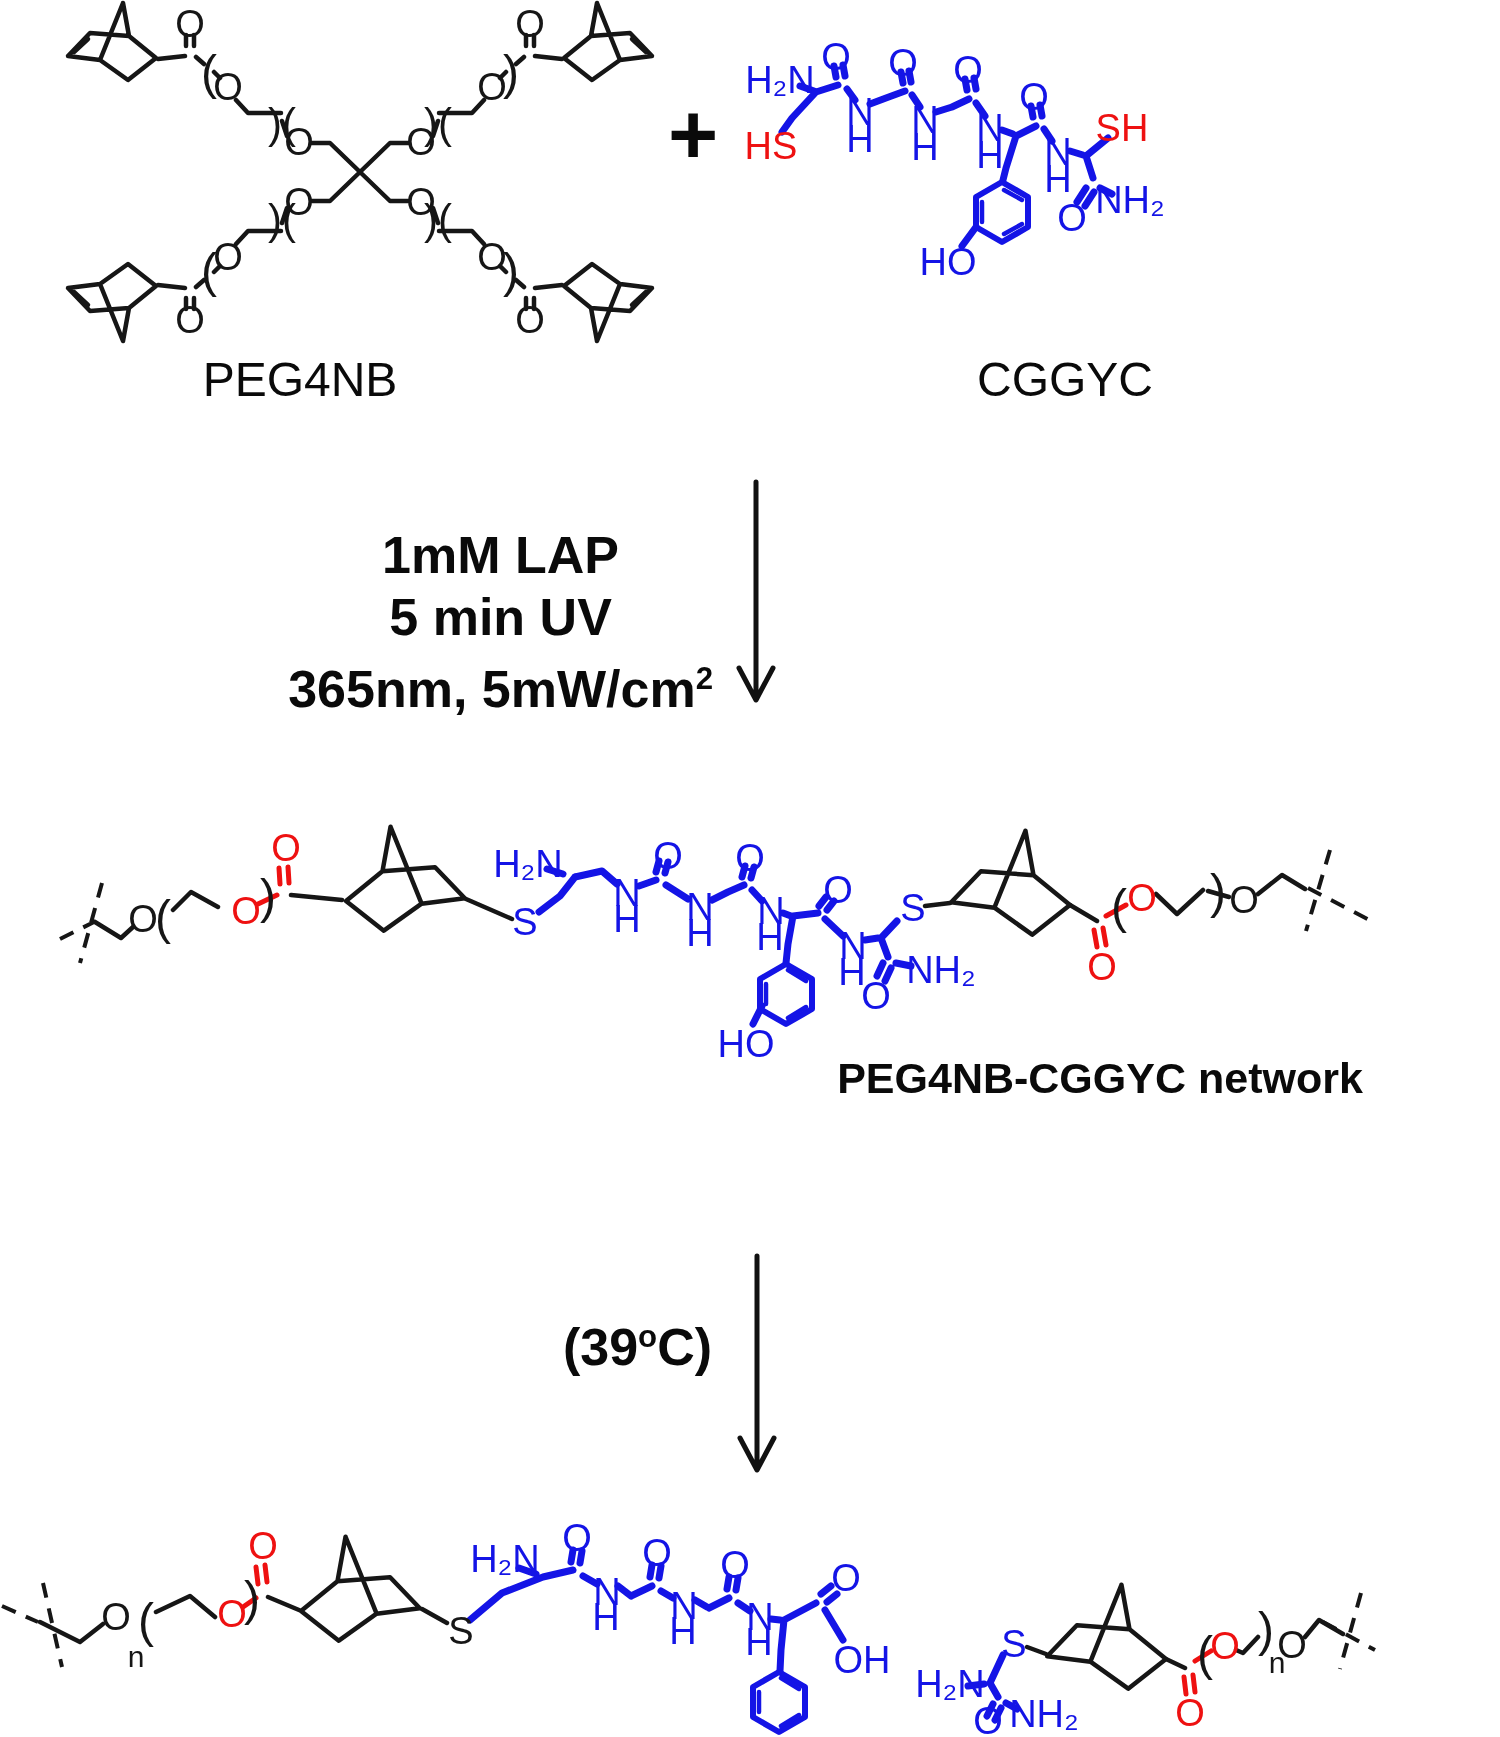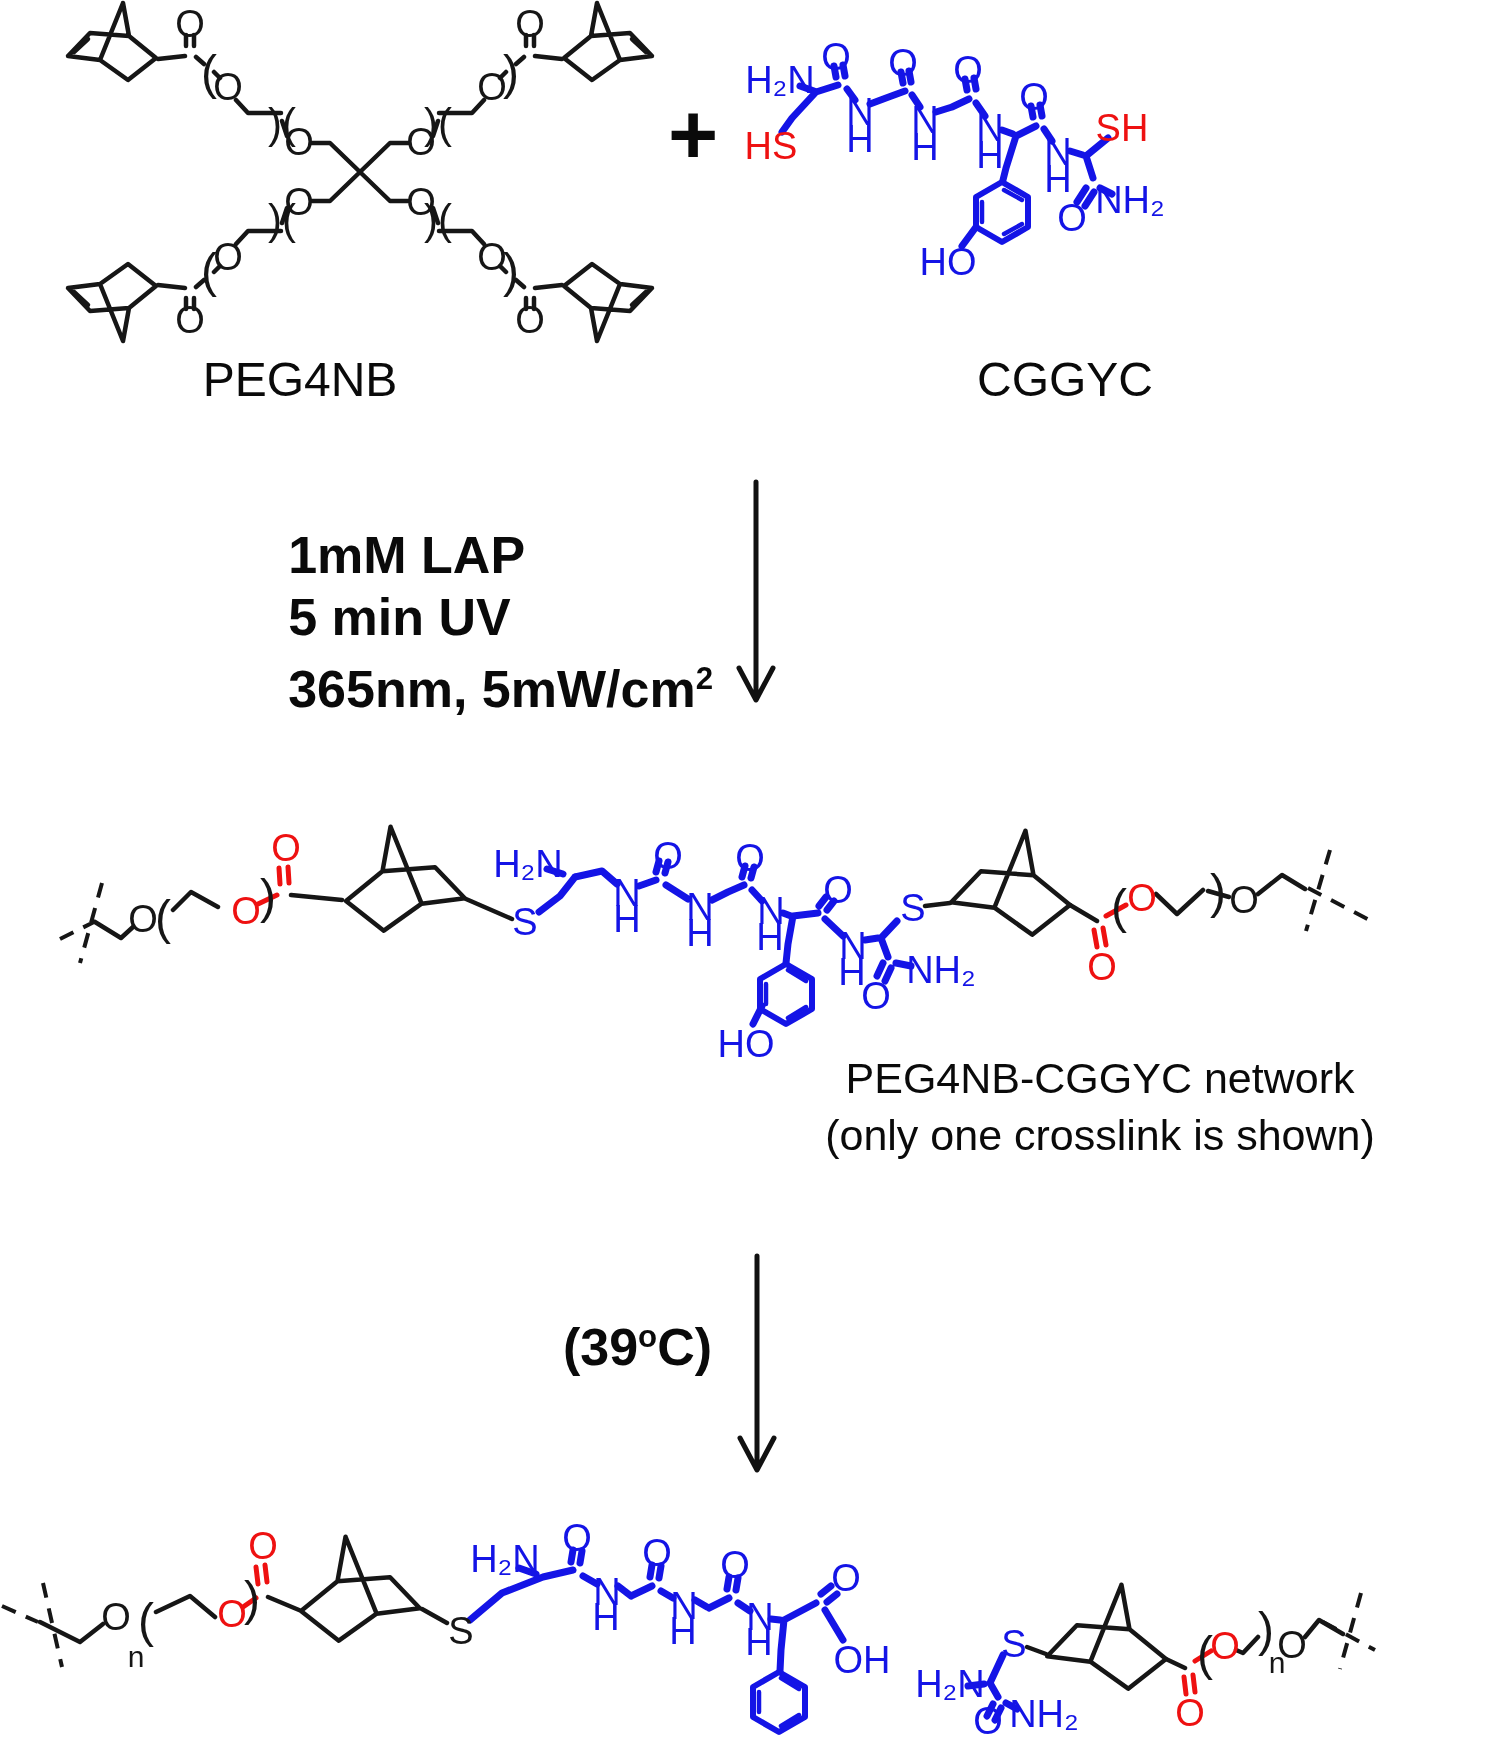--- a/index.html
+++ b/index.html
@@ -16,22 +16,22 @@
   text{font-family:"Liberation Sans",sans-serif;text-anchor:middle}
   .at {font-size:38px;fill:#161616}
   .atb{font-size:38px;fill:#1414e6}
   .atr{font-size:38px;fill:#ee1111}
   .sub{font-size:30px;fill:#161616}
   .par{font-size:48px;fill:#161616}
   .rep{font-size:42px;fill:#161616}
   .lbl{position:absolute;color:#0a0a0a;white-space:nowrap}
   .mol{font-size:48px;font-weight:400;text-align:center}
   .plus{font-size:86px;font-weight:700;text-align:center}
-  .cond{font-size:52px;font-weight:700;text-align:left;line-height:62px}
-  .cap{font-size:43px;font-weight:400;text-align:center;line-height:57px}
+  .cond{font-size:52px;font-weight:700;text-align:center;line-height:62px}
+  .cap{font-size:43px;font-weight:700;text-align:center;line-height:57px}
   sup{font-size:60%;vertical-align:super}
 </style>
 </head>
 <body>
 
 <div id="fig">
 
 <svg id="scheme" viewBox="0 0 1500 1737">
   <defs>
     <g id="nbSkel">
@@ -251,20 +251,19 @@
   <div class="lbl plus" style="left:648px;top:85px;width:90px">+</div>
 
   <div class="lbl cond" style="right:787px;top:524px">
     <div>1mM LAP</div>
     <div>5 min UV</div>
     <div><span>365nm, 5mW/cm</span><sup>2</sup></div>
   </div>
 
   <div class="lbl cap" style="left:700px;top:1050px;width:800px">
     <div>PEG4NB-CGGYC network</div>
-    <div>(only one crosslink is shown)</div>
   </div>
 
   <div class="lbl cond" style="right:788px;top:1306px">
     <div><span>(39</span><sup>o</sup><span>C)</span></div>
   </div>
 
 </div>
 
 </body></html>

